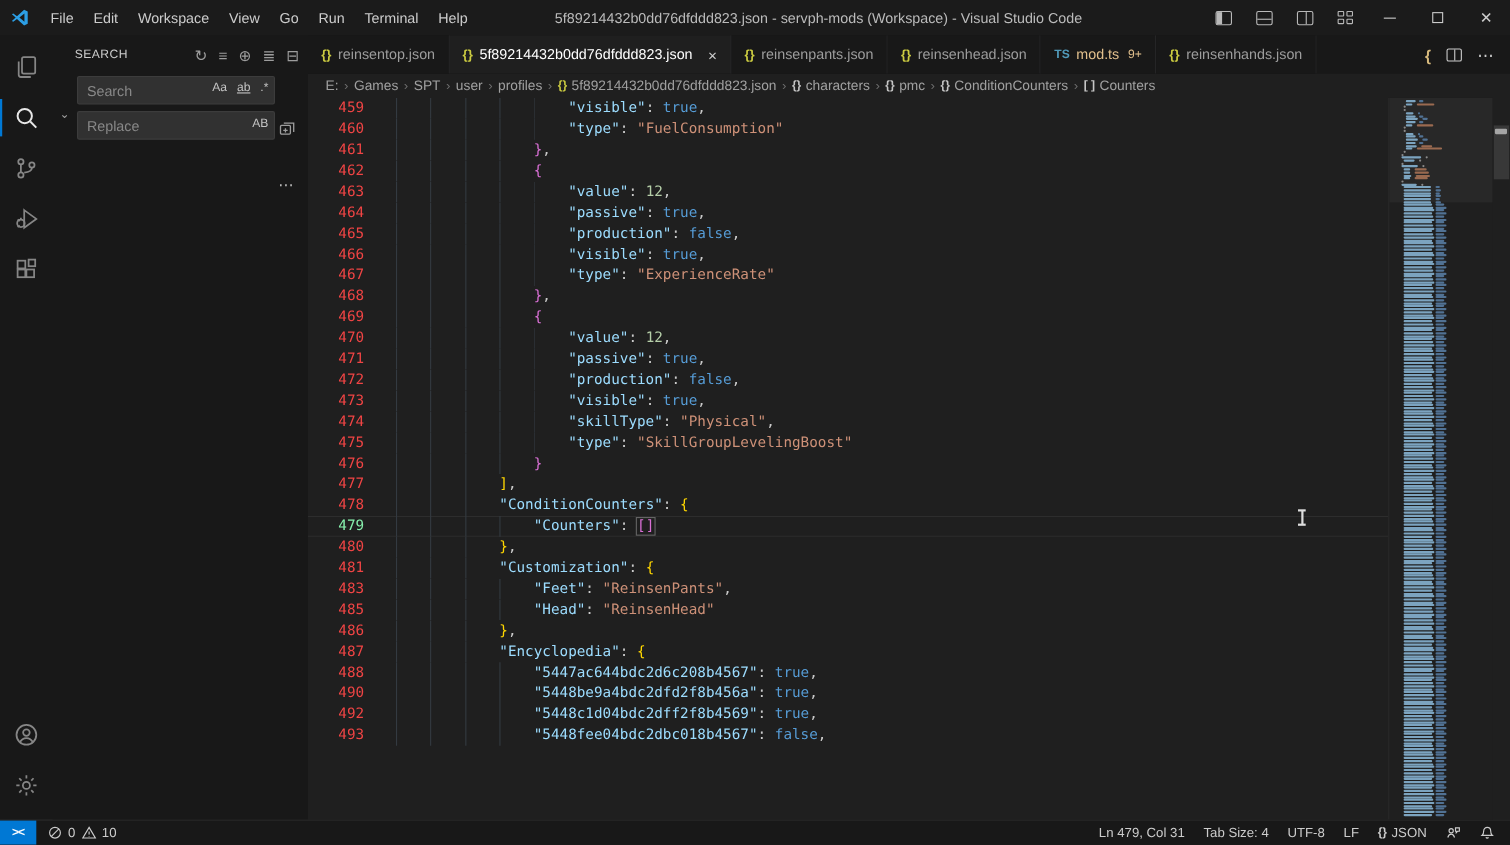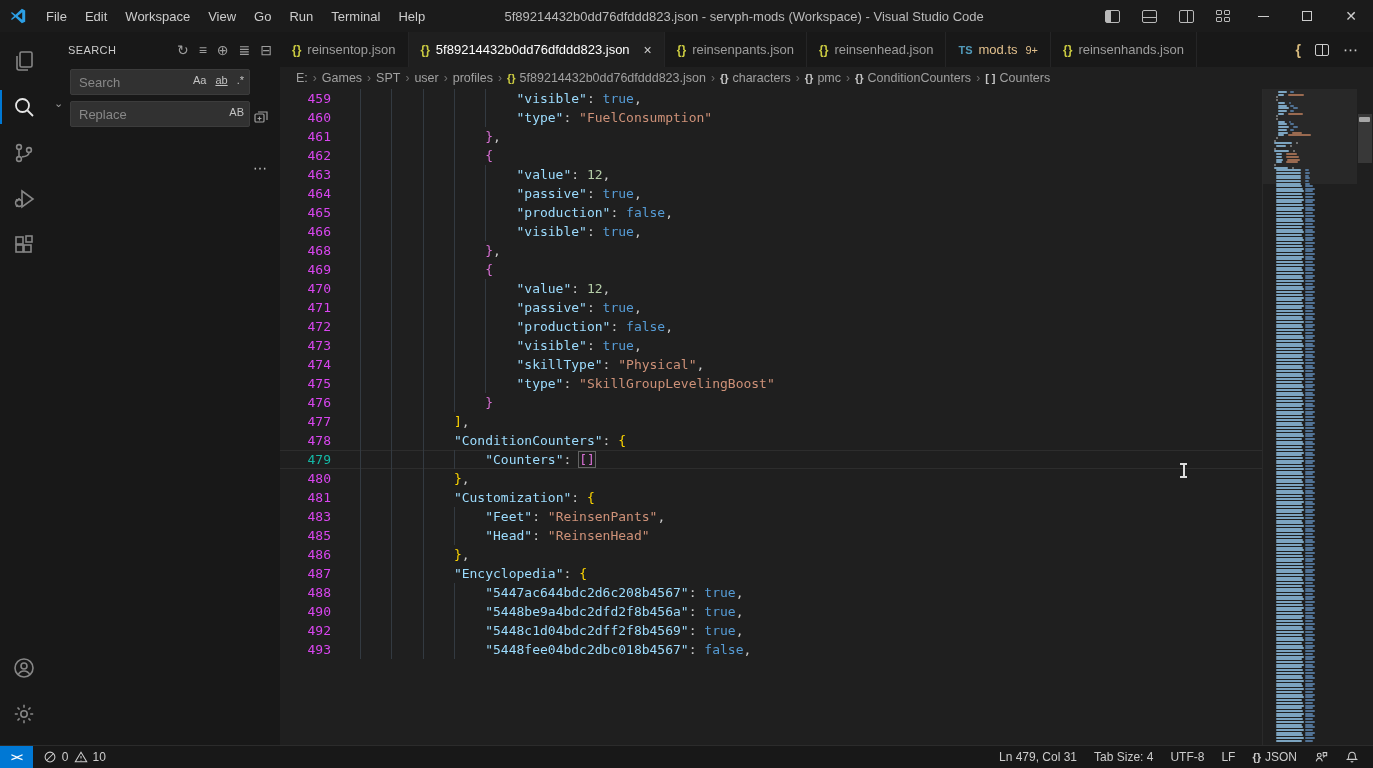--- a/index.html
+++ b/index.html
@@ -81,22 +81,22 @@
   .bc-sep { color:#6e6e6e; margin:0 3px; font-size:12px; }
   .bc-sym { font-size:11px; font-weight:bold; color:#c5c5c5; }
   .bc-sym.yellow { color:#cbcb41; }
 
   
   .editor-body { flex:1; display:flex; min-height:0; position:relative; }
   .code-scroll { flex:1; overflow:hidden; position:relative;
     font-family:"DejaVu Sans Mono","Liberation Mono",monospace; font-size:13px; line-height:19px; }
   .crow { display:flex; height:19px; position:relative; }
   .crow.current { box-shadow: inset 0 1px 0 #2d2d2d, inset 0 -1px 0 #2d2d2d; }
-  .lnum { width:80px; padding-right:29px; text-align:right; color:#d946ef; flex:0 0 auto; user-select:none; }
-  .crow.current .lnum { color:#14b8a6; }
+  .lnum { width:80px; padding-right:29px; text-align:right; color:#ef4444; flex:0 0 auto; user-select:none; }
+  .crow.current .lnum { color:#86efac; }
   .ltext { white-space:pre; }
   .ig { display:inline-block; width:4ch; box-shadow: inset 1px 0 0 #333a41; height:19px; vertical-align:top;}
   .tk-k { color:#9cdcfe; } .tk-p { color:#cccccc; } .tk-s { color:#ce9178; }
   .tk-n { color:#b5cea8; } .tk-b { color:#569cd6; }
   .tk-g { color:#ffd700; } .tk-m { color:#da70d6; }
   .tk-x { color:#da70d6; outline:1px solid #646464; }
 
   
   .minimap { width:95px; flex:0 0 auto; position:relative; background:#1f1f1f; border-left:1px solid #2a2a2a; overflow:hidden;}
   .mm-bar { position:absolute; height:2px; border-radius:1px; }
@@ -368,20 +368,24 @@
               <div class="lnum">464</div>
               <div class="ltext"><span class="ig"></span><span class="ig"></span><span class="ig"></span><span class="ig"></span><span class="ig"></span><span class="tk-k">"passive"</span><span class="tk-p">: </span><span class="tk-b">true</span><span class="tk-p">,</span></div>
             </div>
             <div class="crow">
               <div class="lnum">465</div>
               <div class="ltext"><span class="ig"></span><span class="ig"></span><span class="ig"></span><span class="ig"></span><span class="ig"></span><span class="tk-k">"production"</span><span class="tk-p">: </span><span class="tk-b">false</span><span class="tk-p">,</span></div>
             </div>
             <div class="crow">
               <div class="lnum">466</div>
               <div class="ltext"><span class="ig"></span><span class="ig"></span><span class="ig"></span><span class="ig"></span><span class="ig"></span><span class="tk-k">"visible"</span><span class="tk-p">: </span><span class="tk-b">true</span><span class="tk-p">,</span></div>
+            </div>
+            <div class="crow">
+              <div class="lnum">467</div>
+              <div class="ltext"><span class="ig"></span><span class="ig"></span><span class="ig"></span><span class="ig"></span><span class="ig"></span><span class="tk-k">"type"</span><span class="tk-p">: </span><span class="tk-s">"ExperienceRate"</span></div>
             </div>
             <div class="crow">
               <div class="lnum">468</div>
               <div class="ltext"><span class="ig"></span><span class="ig"></span><span class="ig"></span><span class="ig"></span><span class="tk-m">}</span><span class="tk-p">,</span></div>
             </div>
             <div class="crow">
               <div class="lnum">469</div>
               <div class="ltext"><span class="ig"></span><span class="ig"></span><span class="ig"></span><span class="ig"></span><span class="tk-m">{</span></div>
             </div>
             <div class="crow">

